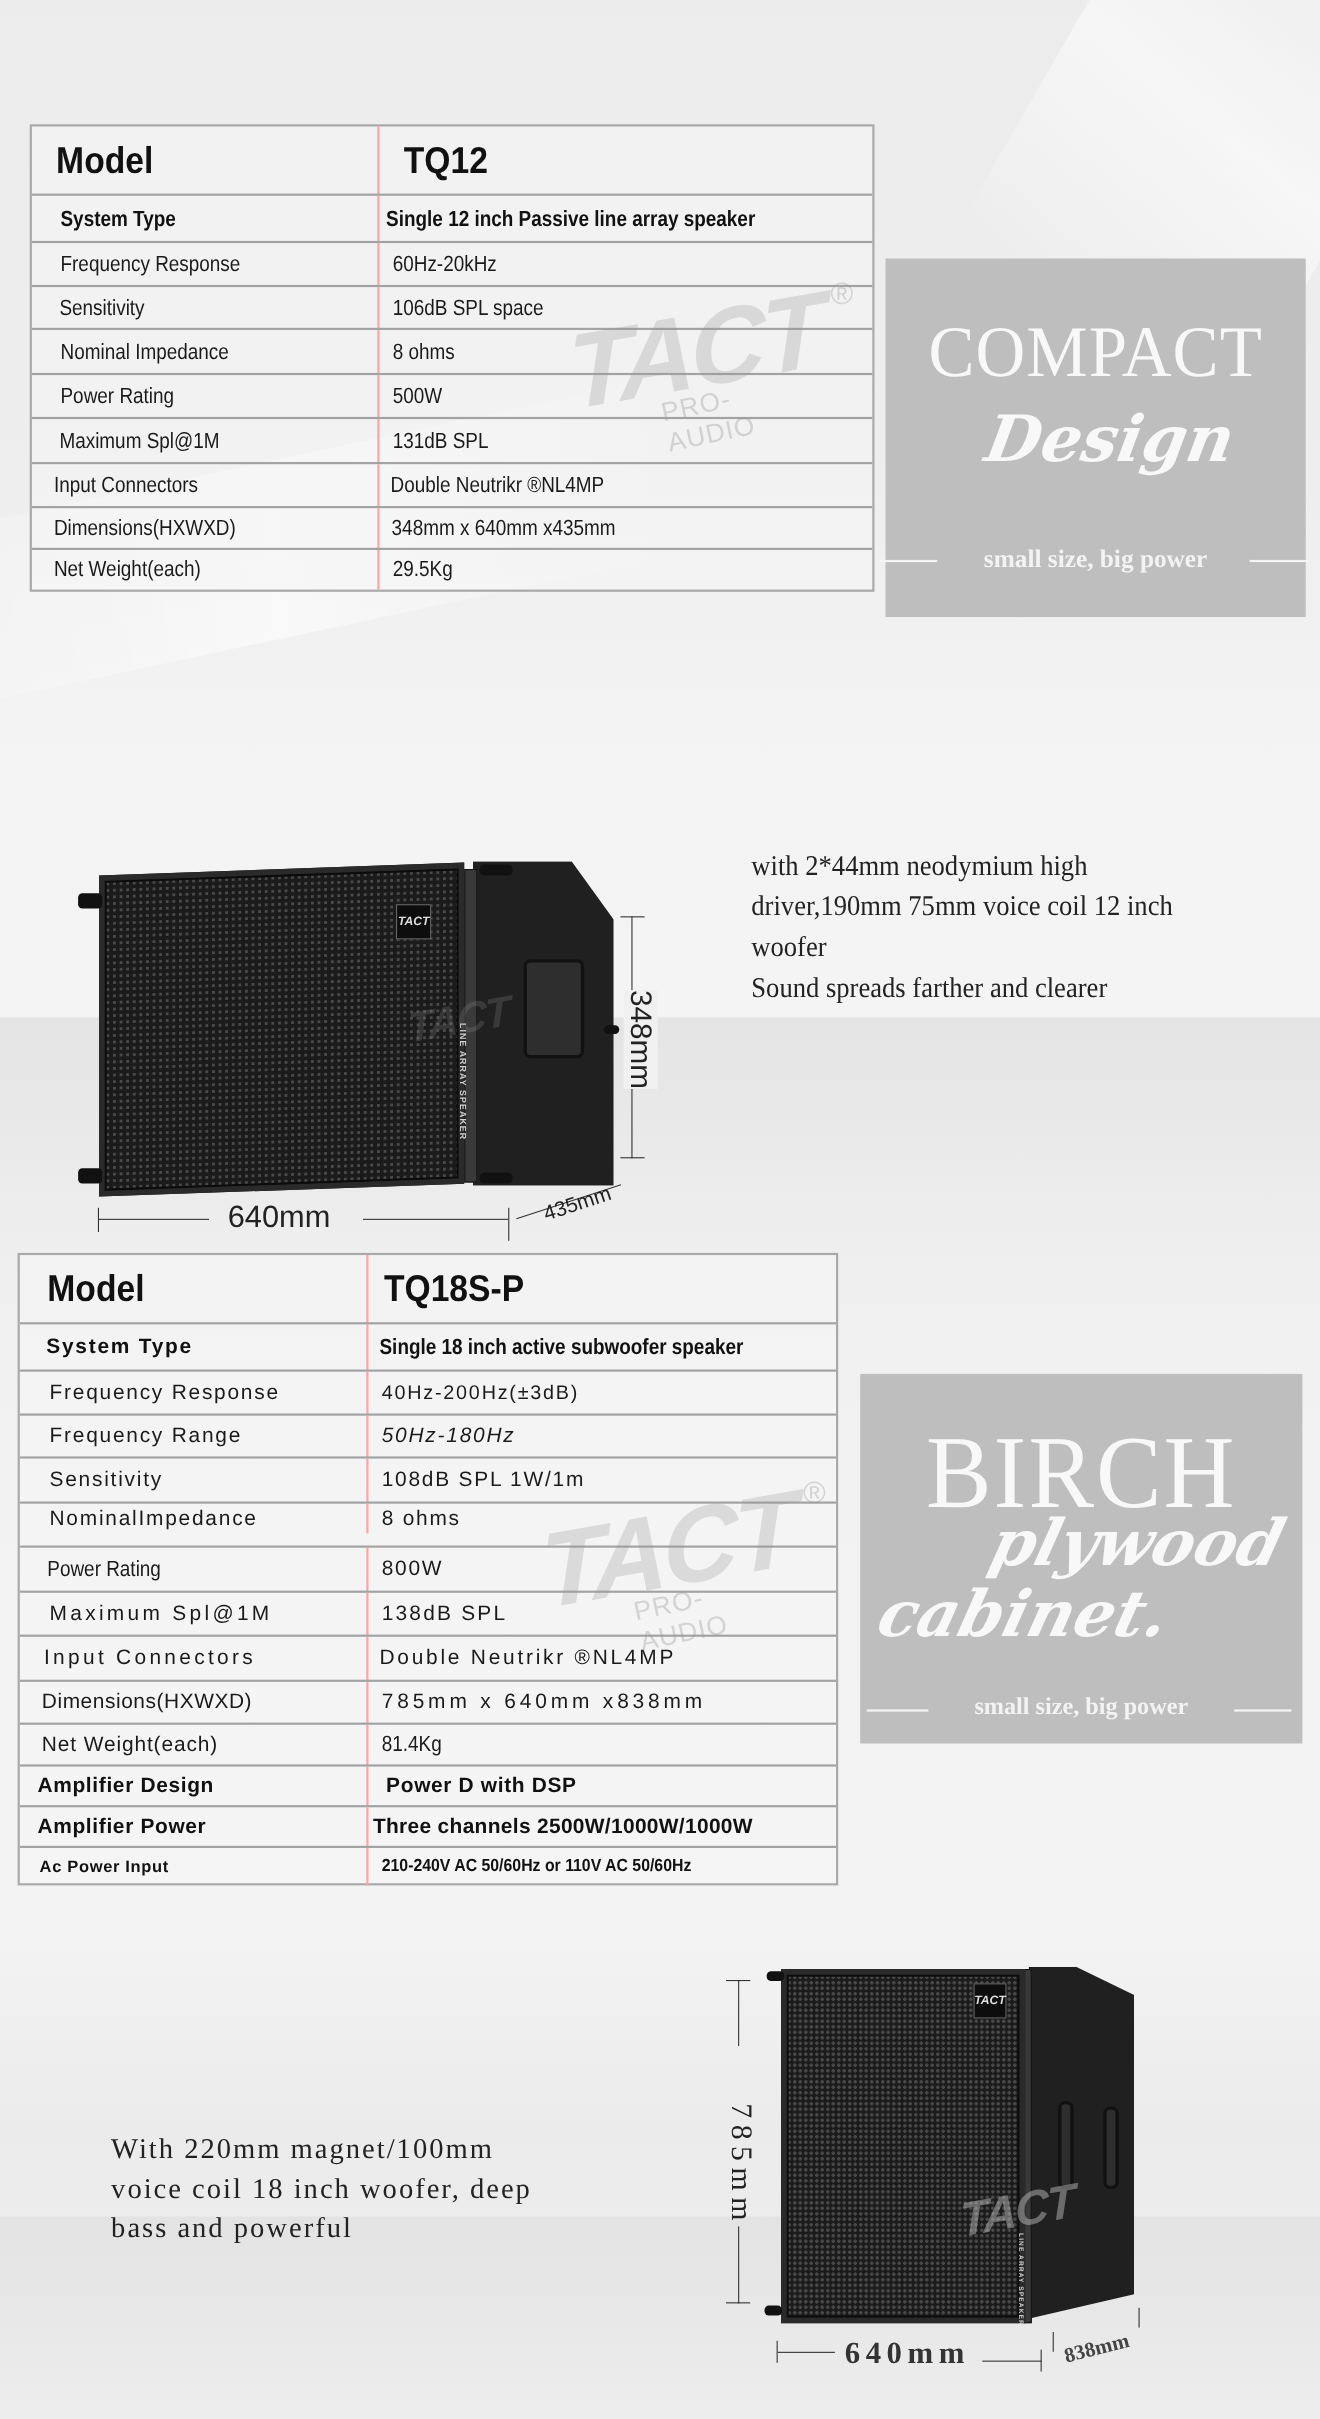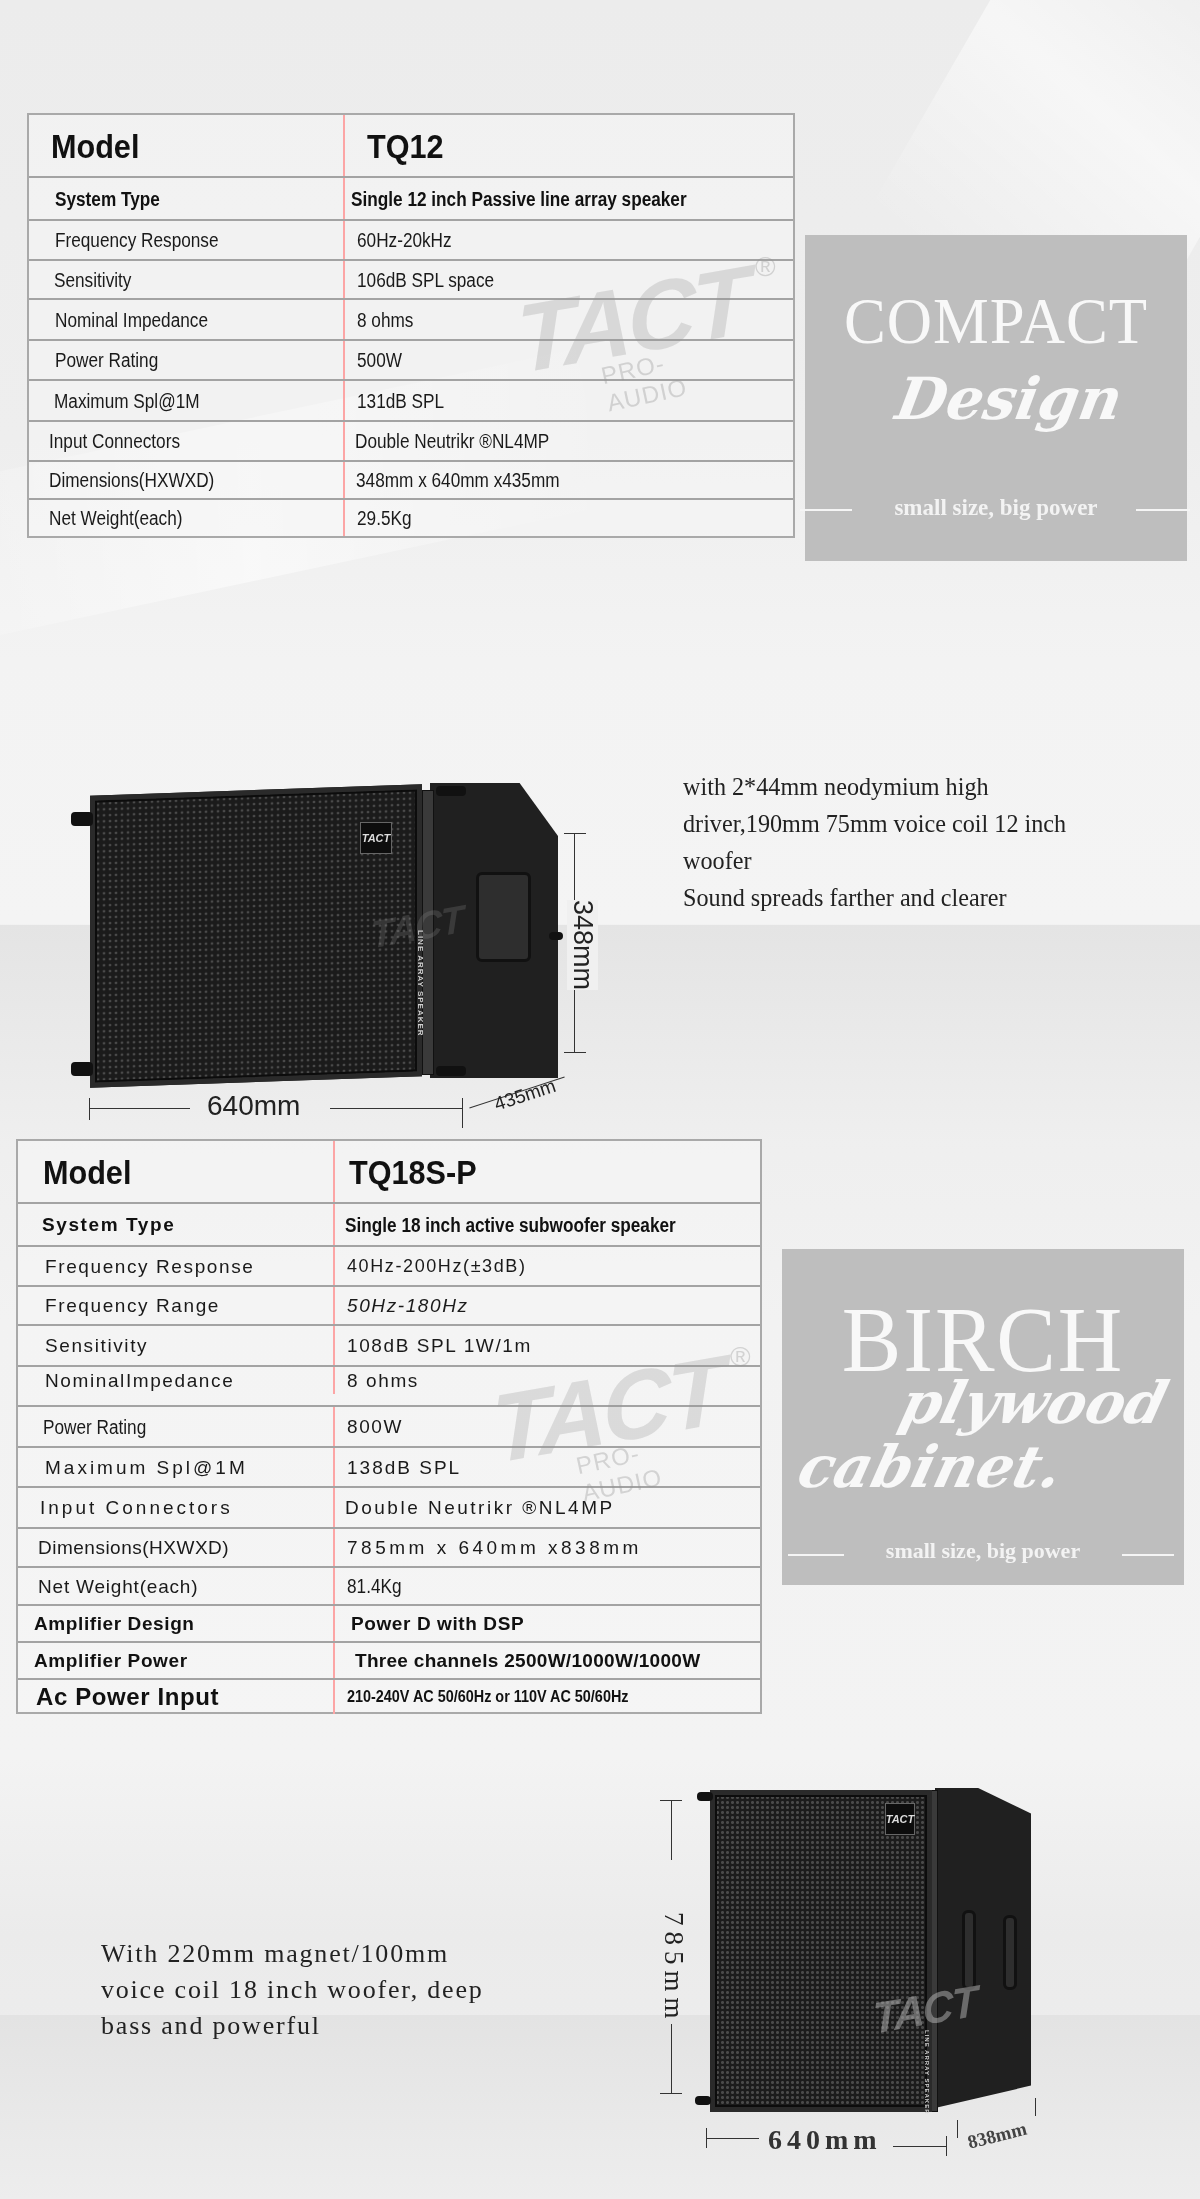--- a/index.html
+++ b/index.html
@@ -345,27 +345,27 @@
         <span class="txt t-bold" style="font-size:19px; letter-spacing:0.6px;">Amplifier Design</span>
       </div>
     <div class="cell v" style="left:315px; padding-left:16px;">
         <span class="txt t-bold" style="font-size:19px; letter-spacing:0.6px;">Power D with DSP</span>
       </div>
   </div>
   <div class="row" style="top:500px; height:38px;">
     <div class="cell k" style="width:315px; padding-left:16px;">
         <span class="txt t-bold" style="font-size:19px; letter-spacing:0.6px;">Amplifier Power</span>
       </div>
-    <div class="cell v" style="left:315px; padding-left:20px;">
+    <div class="cell v" style="left:315px; padding-left:4px;">
         <span class="txt t-bold" style="font-size:19px; letter-spacing:0.3px;">Three channels 2500W/1000W/1000W</span>
       </div>
   </div>
   <div class="row" style="top:537px; height:36px;">
     <div class="cell k" style="width:315px; padding-left:18px;">
-        <span class="txt t-bold" style="font-size:24px; letter-spacing:0.6px;">Ac Power Input</span>
+        <span class="txt t-bold" style="font-size:15px; letter-spacing:0.6px;">Ac Power Input</span>
       </div>
     <div class="cell v" style="left:315px; padding-left:12px;">
         <span class="txt t-small">210-240V AC 50/60Hz or 110V AC 50/60Hz</span>
       </div>
   </div>
 </div>
 
 <div class="wm" style="left:490px; top:1355px;">
   <span class="tact">TACT</span>
   <span class="pro">PRO-AUDIO</span>

